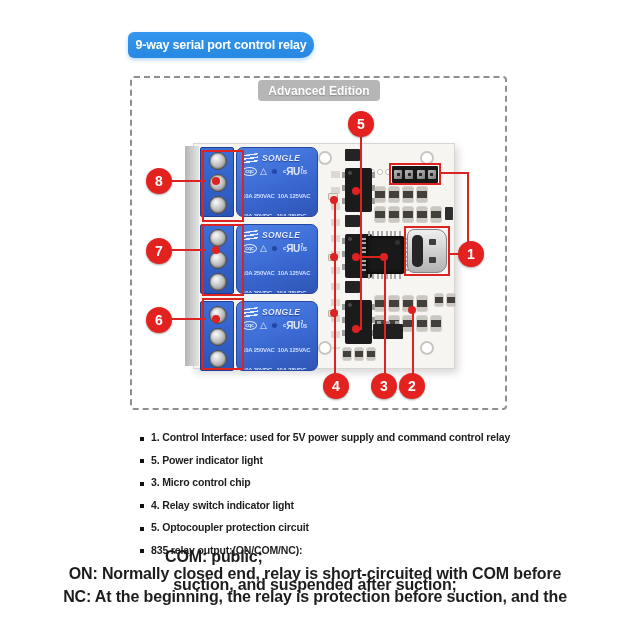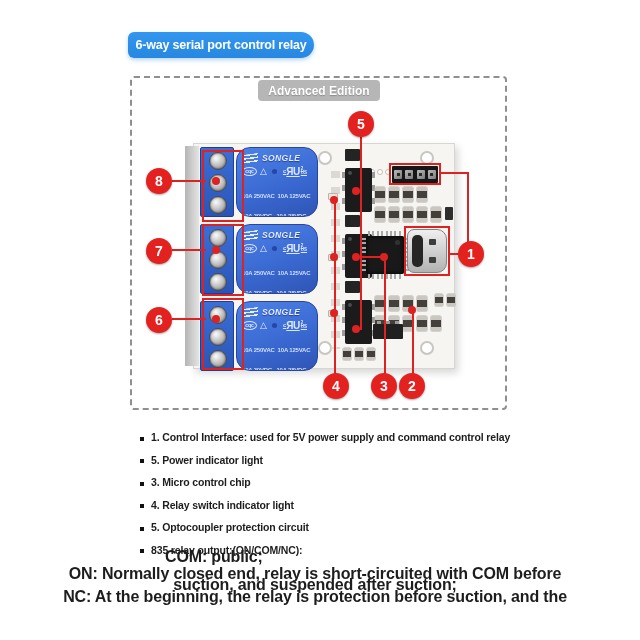--- a/index.html
+++ b/index.html
@@ -33,34 +33,34 @@
   .terminal{position:absolute;left:15px;top:0;width:34px;height:70px;
     background:linear-gradient(180deg,#3b6fd8,#2a55b8);
     border:1px solid #1d3f96;border-radius:2px;box-sizing:border-box;}
   .screw{position:absolute;left:8px;width:16px;height:16px;border-radius:50%;
     background:radial-gradient(circle at 38% 33%,#fbfbfb,#b9b9b9 55%,#6f6f6f);
     border:1px solid #4c4c4c;box-shadow:inset 0 0 2px #333;}
   .s1{top:4px}.s2{top:26px}.s3{top:48px}
 
   .relay{position:absolute;left:51px;top:0;width:82px;height:70px;box-sizing:border-box;
     background:linear-gradient(160deg,#4d82e6,#3a69d2 55%,#2f55b5);
-    border:1px solid #27479f;border-radius:14px;color:#dce7ff;padding:4px 4px 2px 5px;
+    border:1px solid #27479f;border-radius:7px;color:#dce7ff;padding:4px 4px 2px 5px;
     overflow:hidden;}
   .r-brandrow{display:flex;align-items:center;gap:4px;height:12px;}
   .s-logo{width:16px;height:9px;transform:skewY(-8deg);border-radius:1px;
     background:repeating-linear-gradient(180deg,#e9efff 0 1.5px,rgba(0,0,0,0) 1.5px 3.5px);}
   .brand{font-style:italic;font-weight:700;font-size:8.5px;letter-spacing:.4px;
     color:#e6edff;text-shadow:0 1px 1px #21409c;}
   .r-certrow{display:flex;align-items:center;gap:3px;height:12px;margin-top:1px;}
   .cqc{width:15px;height:9px;border:1px solid #d8e3ff;border-radius:50%;
     font-size:5px;font-weight:700;display:flex;align-items:center;justify-content:center;
     color:#e6edff;box-sizing:border-box;}
   .tri{font-size:9px;line-height:9px;color:#e6edff;}
   .dotled{width:5px;height:5px;border-radius:50%;background:#2546a4;margin-left:2px;}
-  .ul{display:flex;align-items:center;margin-left:3px;text-decoration:underline;}
+  .ul{display:flex;align-items:center;margin-left:3px;}
   .ul-c{font-size:6px;font-weight:700;}
   .ul-mark{font-size:10px;font-weight:700;letter-spacing:-0.5px;}
   .ul-col{display:flex;flex-direction:column;font-size:4.5px;font-weight:700;line-height:4.5px;margin-left:1px;}
   .r-ratings{margin-top:3px;font-size:6px;line-height:6.5px;font-weight:700;
     color:#cfdfff;white-space:pre;letter-spacing:-0.2px;}
 
   .hole{position:absolute;width:14px;height:14px;border-radius:50%;background:#fff;
     border:2px solid #c9c6c0;box-sizing:border-box;}
   .silkdots{position:absolute;left:176px;top:28px;display:flex;gap:2px;}
   .silkdot{width:6px;height:6px;border-radius:50%;background:#fff;border:1px solid #c2bdb6;box-sizing:border-box;}
@@ -134,21 +134,21 @@
   .sline{font-size:16px;font-weight:700;color:#1d1d1d;letter-spacing:-0.15px;
     line-height:11.5px;white-space:nowrap;}
   .com-line{align-self:flex-start;padding-left:30px;margin-bottom:5px;}
 </style>
 </head>
 <body>
 
 <div class="canvas">
 
   <div class="title-badge">
-    <span>6-way serial port control relay</span>
+    <span>9-way serial port control relay</span>
   </div>
 
   <div class="frame"></div>
   <div class="edition-badge">
     <span>Advanced Edition</span>
   </div>
 
   <div class="board-wrap">
     <div class="board-base"></div>
     <div class="board-edge"></div>

